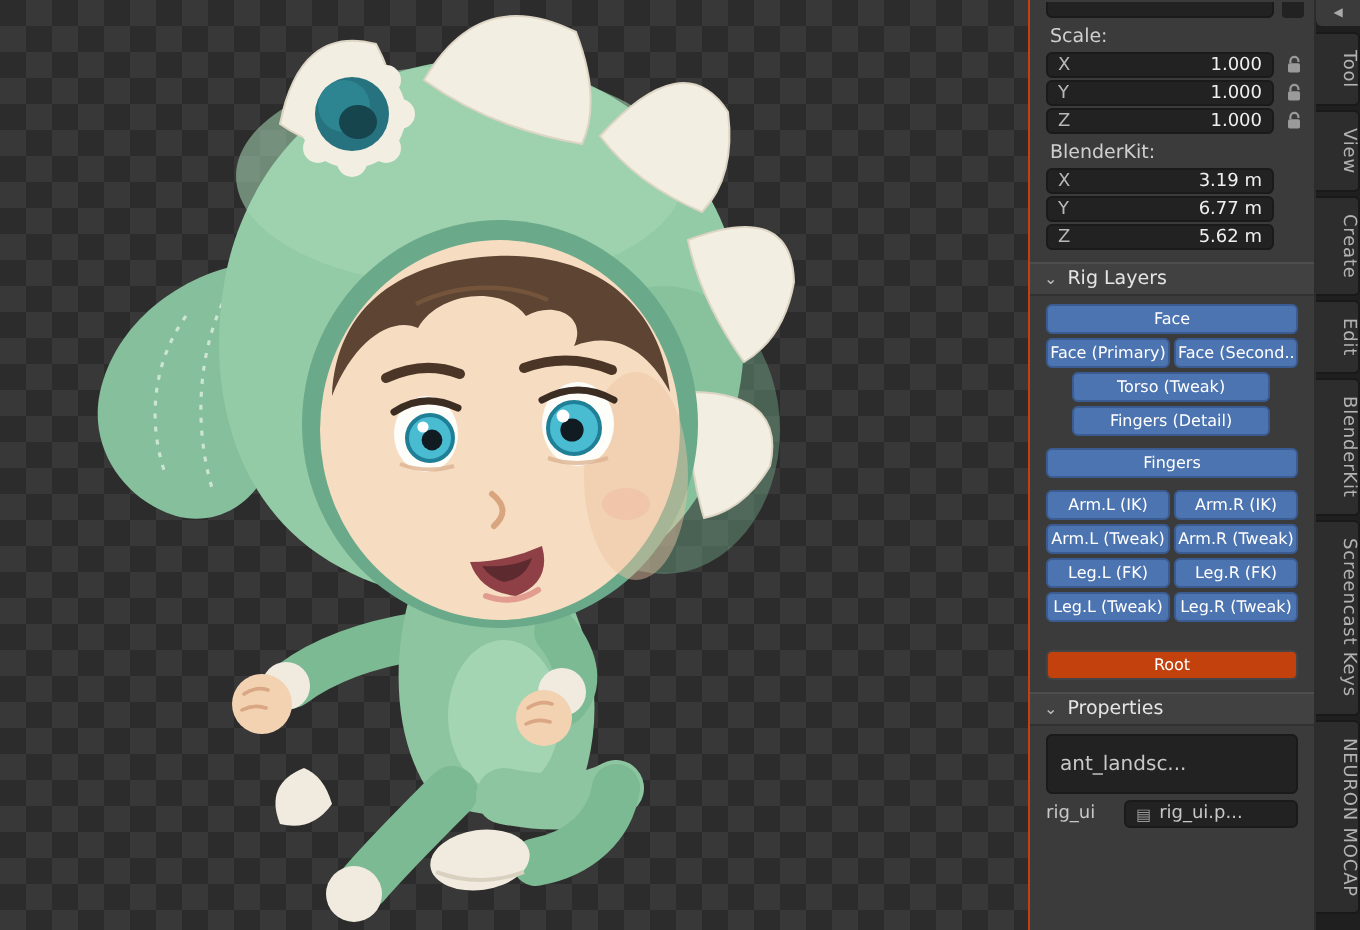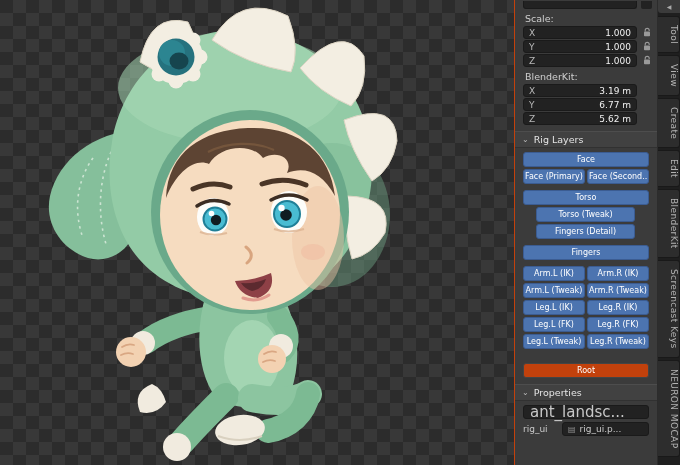--- a/index.html
+++ b/index.html
@@ -48,22 +48,22 @@
   .btnrow.gap-top { margin-top:6px; }
   .btnrow.inset { margin-left:21px; margin-right:22px; }
   .rigbtn {
     flex:1; background:#4c74b0; border:1px solid #3b5c92; border-radius:3px;
     color:#fff; font-size:8px; text-align:center; padding:2px 1px;
     white-space:nowrap; overflow:hidden; cursor:pointer;
   }
   .rigbtn.gray { background:#c2410c; border-color:#444; margin-top:12px; }
 
   .idfield {
-    background:#222; border:1px solid #1a1a1a; border-radius:3px; height:14px;
-    font-size:15px; color:#c8c8c8; display:flex; align-items:center;
+    background:#222; border:1px solid #1a1a1a; border-radius:3px; height:30px;
+    font-size:10px; color:#c8c8c8; display:flex; align-items:center;
     padding:0 6px; margin:2px 8px 3px 8px;
   }
   .rigui-row { display:flex; align-items:center; gap:5px; margin:1px 8px; font-size:9px; color:#c8c8c8; }
   .rigui-row .lbl { width:34px; }
   .rigui-field {
     flex:1; background:#222; border:1px solid #1a1a1a; border-radius:3px; height:14px;
     display:flex; align-items:center; gap:4px; padding:0 5px; color:#c8c8c8;
   }
   .rigui-field .ficon { font-size:8px; color:#999; }
 
@@ -260,43 +260,36 @@
       <span>Rig Layers</span>
     </div>
 
     <div class="btnrow">
         <div class="rigbtn">Face</div>
       </div>
     <div class="btnrow">
       <div class="rigbtn">Face (Primary)</div>
       <div class="rigbtn">Face (Second...</div>
     </div>
-    <div class="btnrow gap-top">
-        <div class="rigbtn">Torso</div>
-      </div>
     <div class="btnrow inset">
         <div class="rigbtn">Torso (Tweak)</div>
       </div>
     <div class="btnrow inset">
         <div class="rigbtn">Fingers (Detail)</div>
       </div>
     <div class="btnrow gap-top">
         <div class="rigbtn">Fingers</div>
       </div>
     <div class="btnrow gap-top">
       <div class="rigbtn">Arm.L (IK)</div>
       <div class="rigbtn">Arm.R (IK)</div>
     </div>
     <div class="btnrow">
       <div class="rigbtn">Arm.L (Tweak)</div>
       <div class="rigbtn">Arm.R (Tweak)</div>
-    </div>
-    <div class="btnrow">
-      <div class="rigbtn">Leg.L (IK)</div>
-      <div class="rigbtn">Leg.R (IK)</div>
     </div>
     <div class="btnrow">
       <div class="rigbtn">Leg.L (FK)</div>
       <div class="rigbtn">Leg.R (FK)</div>
     </div>
     <div class="btnrow">
       <div class="rigbtn">Leg.L (Tweak)</div>
       <div class="rigbtn">Leg.R (Tweak)</div>
     </div>
     <div class="btnrow">

